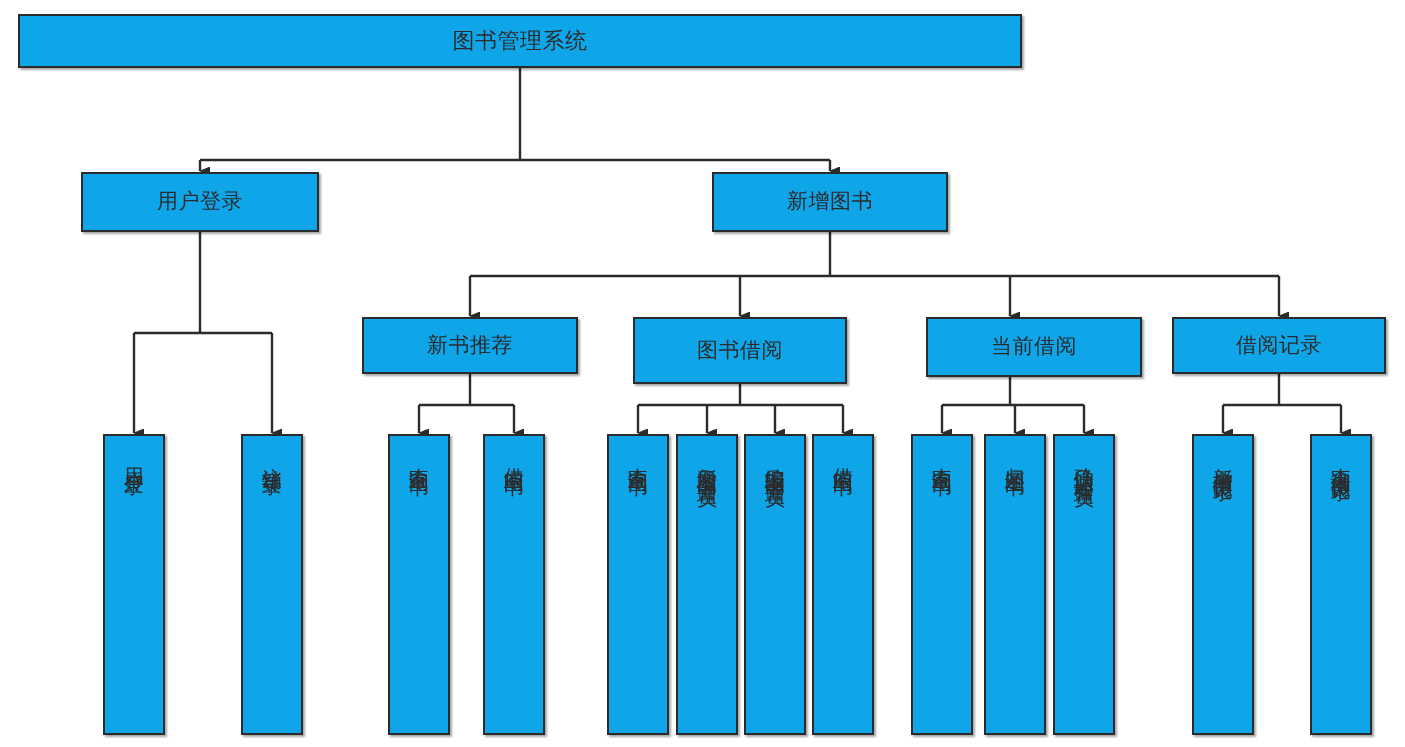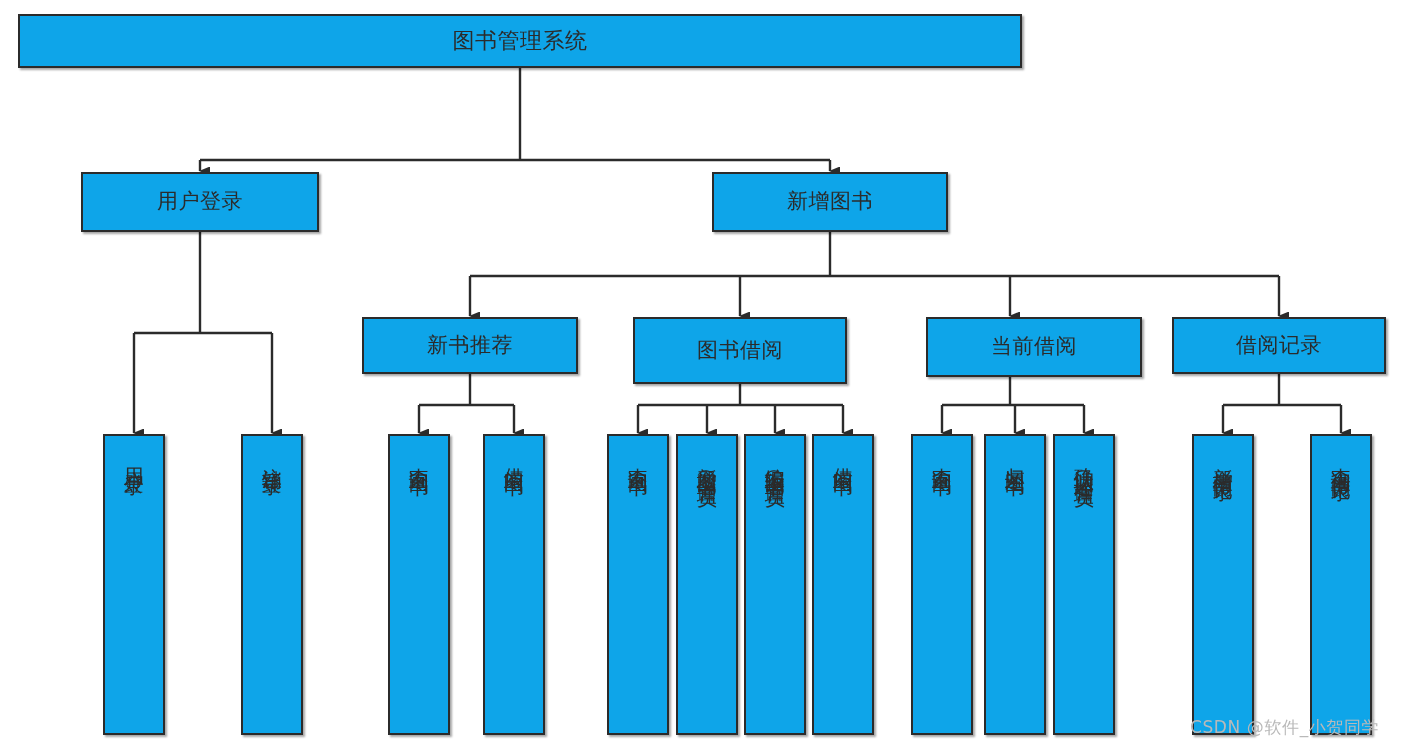--- a/index.html
+++ b/index.html
@@ -174,15 +174,14 @@
         <span class="node-label">确认归还（管理员）</span>
       </div>
       <div class="node vertical" style="left: 1192px; top: 434px; width: 62px; height: 301px;">
         <span class="node-label">新增借阅记录</span>
       </div>
       <div class="node vertical" style="left: 1310px; top: 434px; width: 62px; height: 301px;">
         <span class="node-label">查询借阅记录</span>
       </div>
     </div>
 
-  <div class="watermark" style="left: 1190px; top: 716px;">CSDN @软件_小贺同学</div>
 
 </div>
 
 </body></html>

